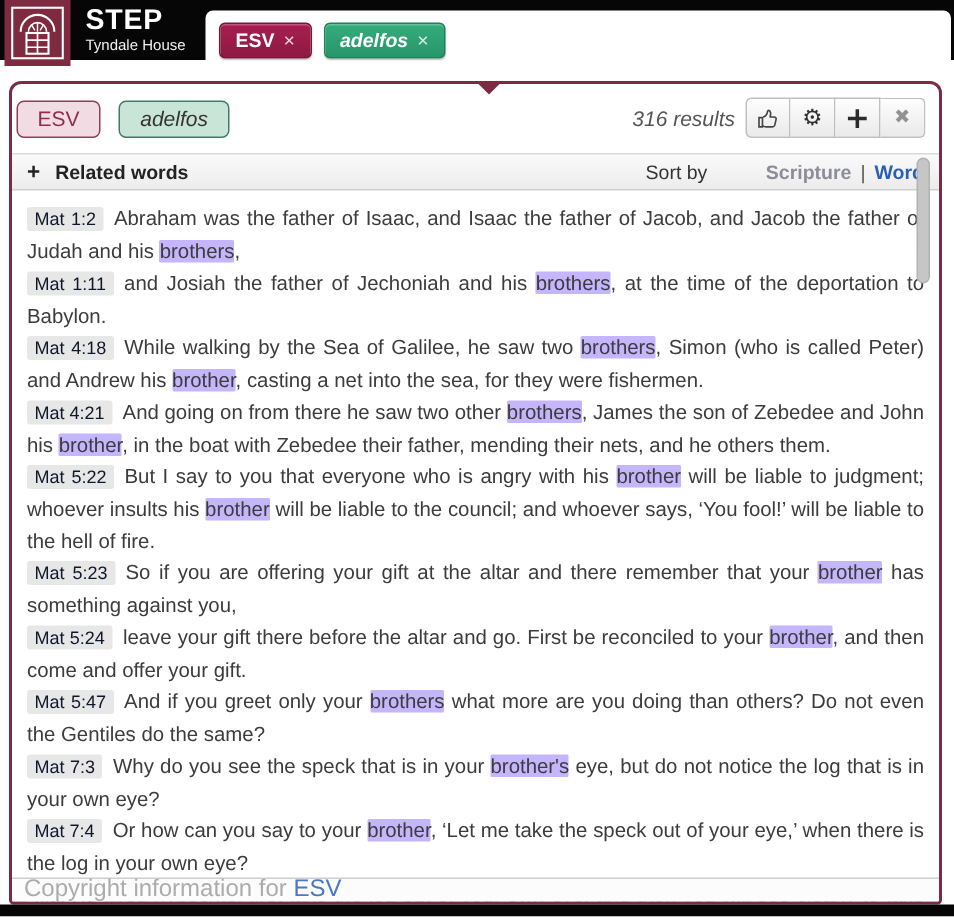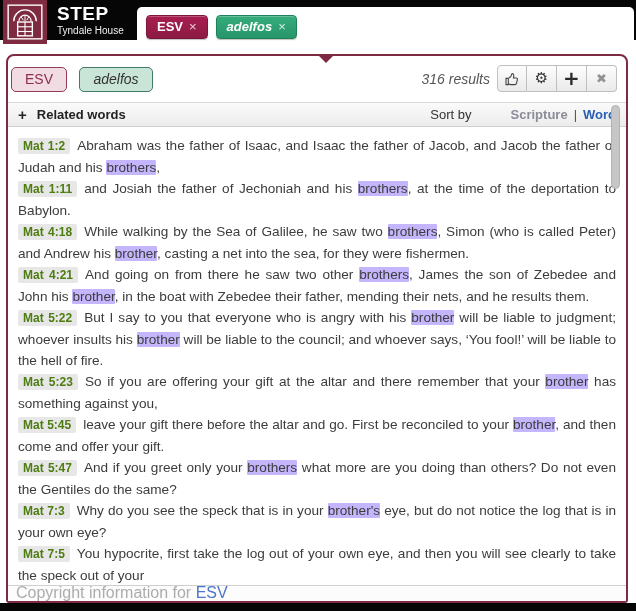--- a/index.html
+++ b/index.html
@@ -83,21 +83,21 @@
   .sort-divider { color:#555; margin:0 6px; font-weight:normal; }
   .sort-word { color:#2A5FB4; }
   
   .results {
     flex:1; overflow:hidden; position:relative;
     padding:8px 10px 0 10px;
     font-size:13.6px; line-height:21px; color:#3C3C3C;
   }
   .verse { text-align:justify; }
   .ref {
-    font-weight:bold; font-size:12px; color:#4d7c0f; background:#E7E7E7;
+    font-weight:normal; font-size:12px; color:#0f172a; background:#E7E7E7;
     padding:1px 5px; border-radius:2px; margin-right:7px; white-space:nowrap;
   }
   .hl { background:#c4b5fd; border-radius:1px; }
   
   .panel-footer {
     position:absolute; left:0; right:0; bottom:0; height:16px; z-index:5;
     background:#FCFCFC; border-top:1px solid #CFCFCF;
     font-size:16px; color:#ACACAC; line-height:14px; padding-left:8px;
   }
   .footer-link { color:#4A77C7; text-decoration:none; cursor:pointer; }
@@ -177,26 +177,27 @@
     <span class="sort-label">Sort by</span>
     <span class="sort-link sort-scripture">Scripture</span>
     <span class="sort-divider">|</span>
     <span class="sort-link sort-word">Word</span>
   </div>
 
   <div class="results">
       <p class="verse"><span class="ref">Mat 1:2</span><span>Abraham was the father of Isaac, and Isaac the father of Jacob, and Jacob the father of Judah and his </span><span class="hl">brothers</span><span>,</span></p>
       <p class="verse"><span class="ref">Mat 1:11</span><span>and Josiah the father of Jechoniah and his </span><span class="hl">brothers</span><span>, at the time of the deportation to Babylon.</span></p>
       <p class="verse"><span class="ref">Mat 4:18</span><span>While walking by the Sea of Galilee, he saw two </span><span class="hl">brothers</span><span>, Simon (who is called Peter) and Andrew his </span><span class="hl">brother</span><span>, casting a net into the sea, for they were fishermen.</span></p>
-      <p class="verse"><span class="ref">Mat 4:21</span><span>And going on from there he saw two other </span><span class="hl">brothers</span><span>, James the son of Zebedee and John his </span><span class="hl">brother</span><span>, in the boat with Zebedee their father, mending their nets, and he results them.</span></p>
+      <p class="verse"><span class="ref">Mat 4:21</span><span>And going on from there he saw two other </span><span class="hl">brothers</span><span>, James the son of Zebedee and John his </span><span class="hl">brother</span><span>, in the boat with Zebedee their father, mending their nets, and he others them.</span></p>
       <p class="verse"><span class="ref">Mat 5:22</span><span>But I say to you that everyone who is angry with his </span><span class="hl">brother</span><span> will be liable to judgment; whoever insults his </span><span class="hl">brother</span><span> will be liable to the council; and whoever says, ‘You fool!’ will be liable to the hell of fire.</span></p>
       <p class="verse"><span class="ref">Mat 5:23</span><span>So if you are offering your gift at the altar and there remember that your </span><span class="hl">brother</span><span> has something against you,</span></p>
-      <p class="verse"><span class="ref">Mat 5:45</span><span>leave your gift there before the altar and go. First be reconciled to your </span><span class="hl">brother</span><span>, and then come and offer your gift.</span></p>
+      <p class="verse"><span class="ref">Mat 5:24</span><span>leave your gift there before the altar and go. First be reconciled to your </span><span class="hl">brother</span><span>, and then come and offer your gift.</span></p>
       <p class="verse"><span class="ref">Mat 5:47</span><span>And if you greet only your </span><span class="hl">brothers</span><span> what more are you doing than others? Do not even the Gentiles do the same?</span></p>
       <p class="verse"><span class="ref">Mat 7:3</span><span>Why do you see the speck that is in your </span><span class="hl">brother's</span><span> eye, but do not notice the log that is in your own eye?</span></p>
+      <p class="verse"><span class="ref">Mat 7:4</span><span>Or how can you say to your </span><span class="hl">brother</span><span>, ‘Let me take the speck out of your eye,’ when there is the log in your own eye?</span></p>
       <p class="verse"><span class="ref">Mat 7:5</span><span>You hypocrite, first take the log out of your own eye, and then you will see clearly to take the speck out of your </span></p>
     </div>
 
   <div class="panel-footer">
     <span>Copyright information for </span><a class="footer-link">ESV</a>
   </div>
 
   <div class="scroll-thumb"></div>
 </div>
 

